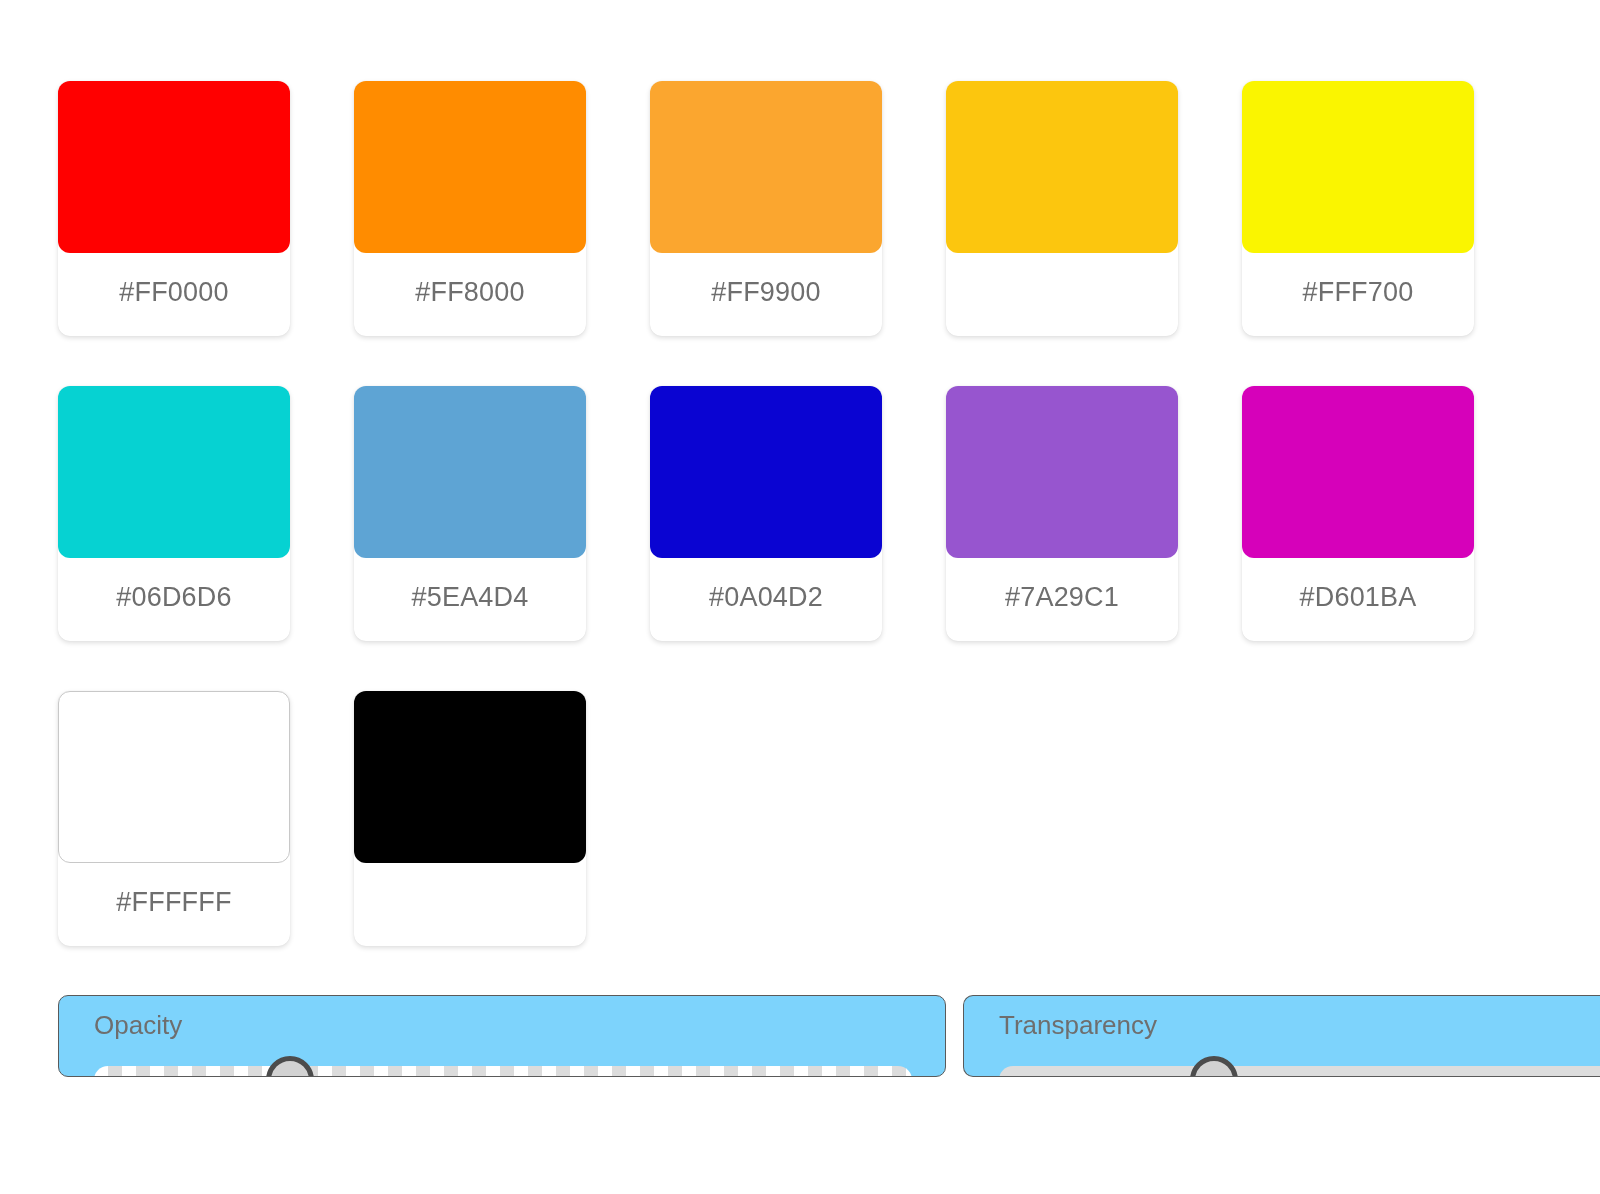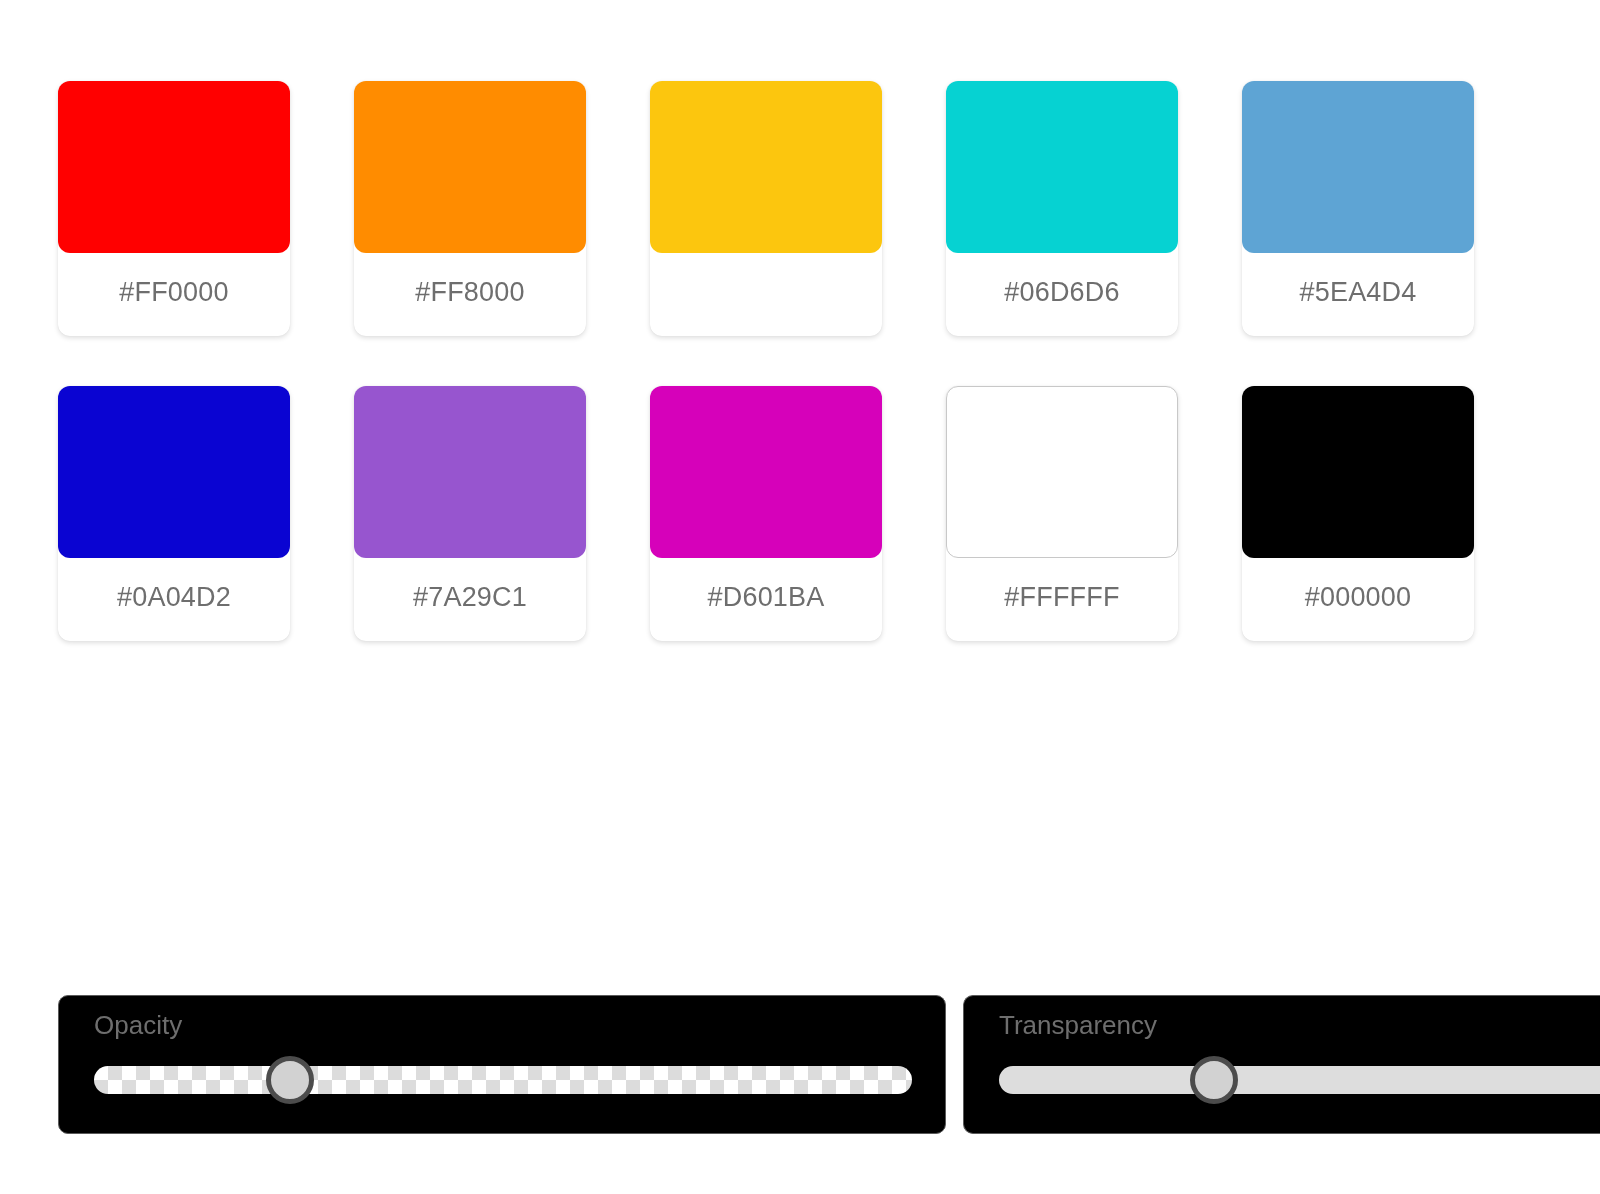--- a/index.html
+++ b/index.html
@@ -75,24 +75,24 @@
     top: 995px;
     width: 1542px;
     display: flex;
     gap: 17px;
   }
 
   .slider-panel {
     position: relative;
     flex: 0 0 auto;
     width: 888px;
-    height: 139px;
+    height: 82px;
     border: 1.5px solid #5a5a5a;
     border-radius: 10px;
-    background: #000000;
+    background: #7dd3fc;
     box-sizing: border-box;
     overflow: hidden;
   }
 
   .slider-panel.is-clipped {
     width: 888px;
     border-right: none;
     border-top-right-radius: 0;
     border-bottom-right-radius: 0;
   }
@@ -162,21 +162,29 @@
   <div class="swatch-grid">
       <div class="swatch-card">
         <span class="swatch-chip" style="background: rgb(255, 0, 0);"></span>
         <span class="swatch-label">#FF0000</span>
       </div>
       <div class="swatch-card">
         <span class="swatch-chip" style="background: rgb(255, 140, 0);"></span>
         <span class="swatch-label">#FF8000</span>
       </div>
       <div class="swatch-card">
+        <span class="swatch-chip" style="background: rgb(251, 166, 47);"></span>
+        <span class="swatch-label">#FF9900</span>
+      </div>
+      <div class="swatch-card">
         <span class="swatch-chip" style="background: rgb(252, 198, 14);"></span>
+      </div>
+      <div class="swatch-card">
+        <span class="swatch-chip" style="background: rgb(250, 245, 0);"></span>
+        <span class="swatch-label">#FFF700</span>
       </div>
       <div class="swatch-card">
         <span class="swatch-chip" style="background: rgb(6, 210, 210);"></span>
         <span class="swatch-label">#06D6D6</span>
       </div>
       <div class="swatch-card">
         <span class="swatch-chip" style="background: rgb(94, 164, 212);"></span>
         <span class="swatch-label">#5EA4D4</span>
       </div>
       <div class="swatch-card">
@@ -190,21 +198,20 @@
       <div class="swatch-card">
         <span class="swatch-chip" style="background: rgb(214, 1, 186);"></span>
         <span class="swatch-label">#D601BA</span>
       </div>
       <div class="swatch-card">
         <span class="swatch-chip bordered" style="background: rgb(255, 255, 255);"></span>
         <span class="swatch-label">#FFFFFF</span>
       </div>
       <div class="swatch-card">
         <span class="swatch-chip" style="background: rgb(0, 0, 0);"></span>
-        <span class="swatch-label">#000000</span>
       </div>
     </div>
 
   <div class="slider-row">
       <div class="slider-panel">
         <div class="slider-label">Opacity</div>
         <div class="slider-control">
           <div class="slider-track track-checker"></div>
           <div class="slider-thumb" style="left: 24%;"></div>
         </div>

